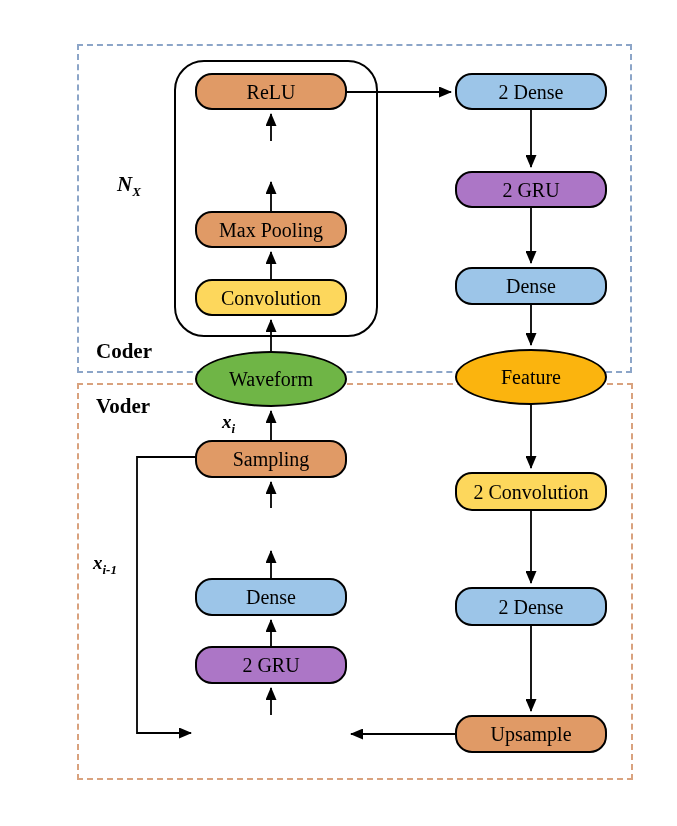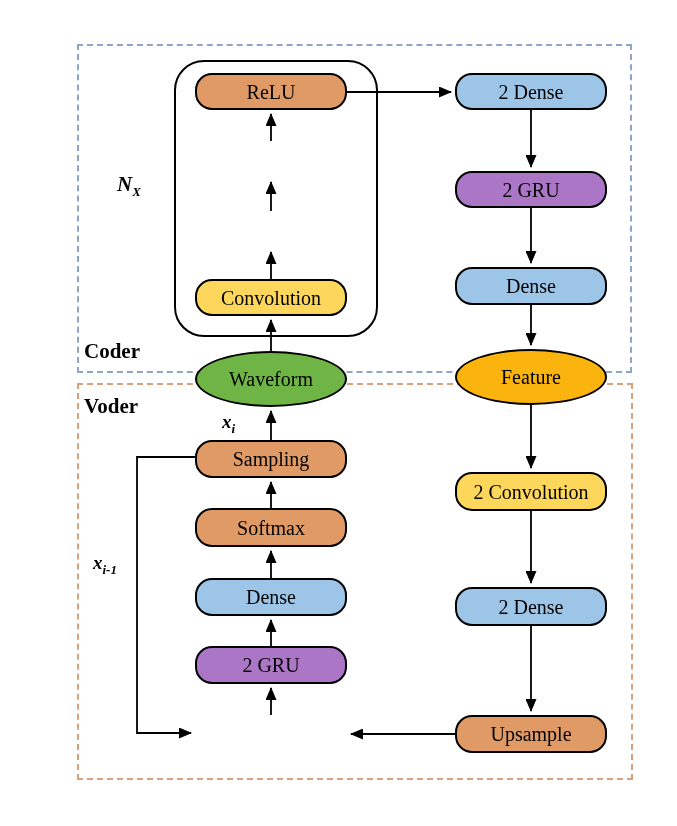--- a/index.html
+++ b/index.html
@@ -20,21 +20,21 @@
     font-size:20px;line-height:1;white-space:nowrap;
   }
   .node.ellipse{border-radius:50%;text-align:right;}
   .node.orange{background:var(--orange);}
   .node.yellow{background:var(--yellow);}
   .node.blue{background:var(--blue);}
   .node.purple{background:var(--purple);}
   .node.green{background:var(--green);}
   .node.gold{background:var(--gold);}
   .region-label{
-    position:absolute;font-weight:bold;font-size:21px;line-height:1;
+    position:absolute;font-weight:bold;font-size:21px;line-height:1;margin-left:12px;
   }
   .math-label{
     position:absolute;font-weight:bold;font-style:italic;font-size:20px;line-height:1;
   }
   .math-label sub{font-size:13px;font-style:italic;}
 </style>
 </head>
 <body>
 
 <div class="canvas">
@@ -66,31 +66,31 @@
       <line x1="271" y1="715" x2="271" y2="688" marker-end="url(#ah)"></line>
       <line x1="271" y1="646" x2="271" y2="620" marker-end="url(#ah)"></line>
       <line x1="271" y1="578" x2="271" y2="551" marker-end="url(#ah)"></line>
       <line x1="271" y1="508" x2="271" y2="482" marker-end="url(#ah)"></line>
       <line x1="271" y1="440" x2="271" y2="411" marker-end="url(#ah)"></line>
       <path d="M195,457 L137,457 L137,733 L191,733" marker-end="url(#ah)"></path>
     </g>
   </svg>
 
   <div class="node orange" style="left:195px;top:73px;width:152px;height:37px">ReLU</div>
+  <div class="node orange" style="left:195px;top:211px;width:152px;height:37px">Max Pooling</div>
   <div class="node yellow" style="left:195px;top:279px;width:152px;height:37px">Convolution</div>
 
   <div class="node blue" style="left:455px;top:73px;width:152px;height:37px">2 Dense</div>
   <div class="node purple" style="left:455px;top:171px;width:152px;height:37px">2 GRU</div>
   <div class="node blue" style="left:455px;top:267px;width:152px;height:38px">Dense</div>
 
   <div class="node green ellipse" style="left:195px;top:351px;width:152px;height:56px">Waveform</div>
   <div class="node orange" style="left:195px;top:440px;width:152px;height:38px">Sampling</div>
 
   <div class="node gold ellipse" style="left:455px;top:349px;width:152px;height:56px">Feature</div>
-  <div class="node orange" style="left:195px;top:508px;width:152px;height:39px">Softmax</div>
   <div class="node blue" style="left:195px;top:578px;width:152px;height:38px">Dense</div>
   <div class="node purple" style="left:195px;top:646px;width:152px;height:38px">2 GRU</div>
 
   <div class="node yellow" style="left:455px;top:472px;width:152px;height:39px">2 Convolution</div>
   <div class="node blue" style="left:455px;top:587px;width:152px;height:39px">2 Dense</div>
   <div class="node orange" style="left:455px;top:715px;width:152px;height:38px">Upsample</div>
 
   <div class="region-label" style="left:84px;top:341px">Coder</div>
   <div class="region-label" style="left:84px;top:396px">Voder</div>
 

